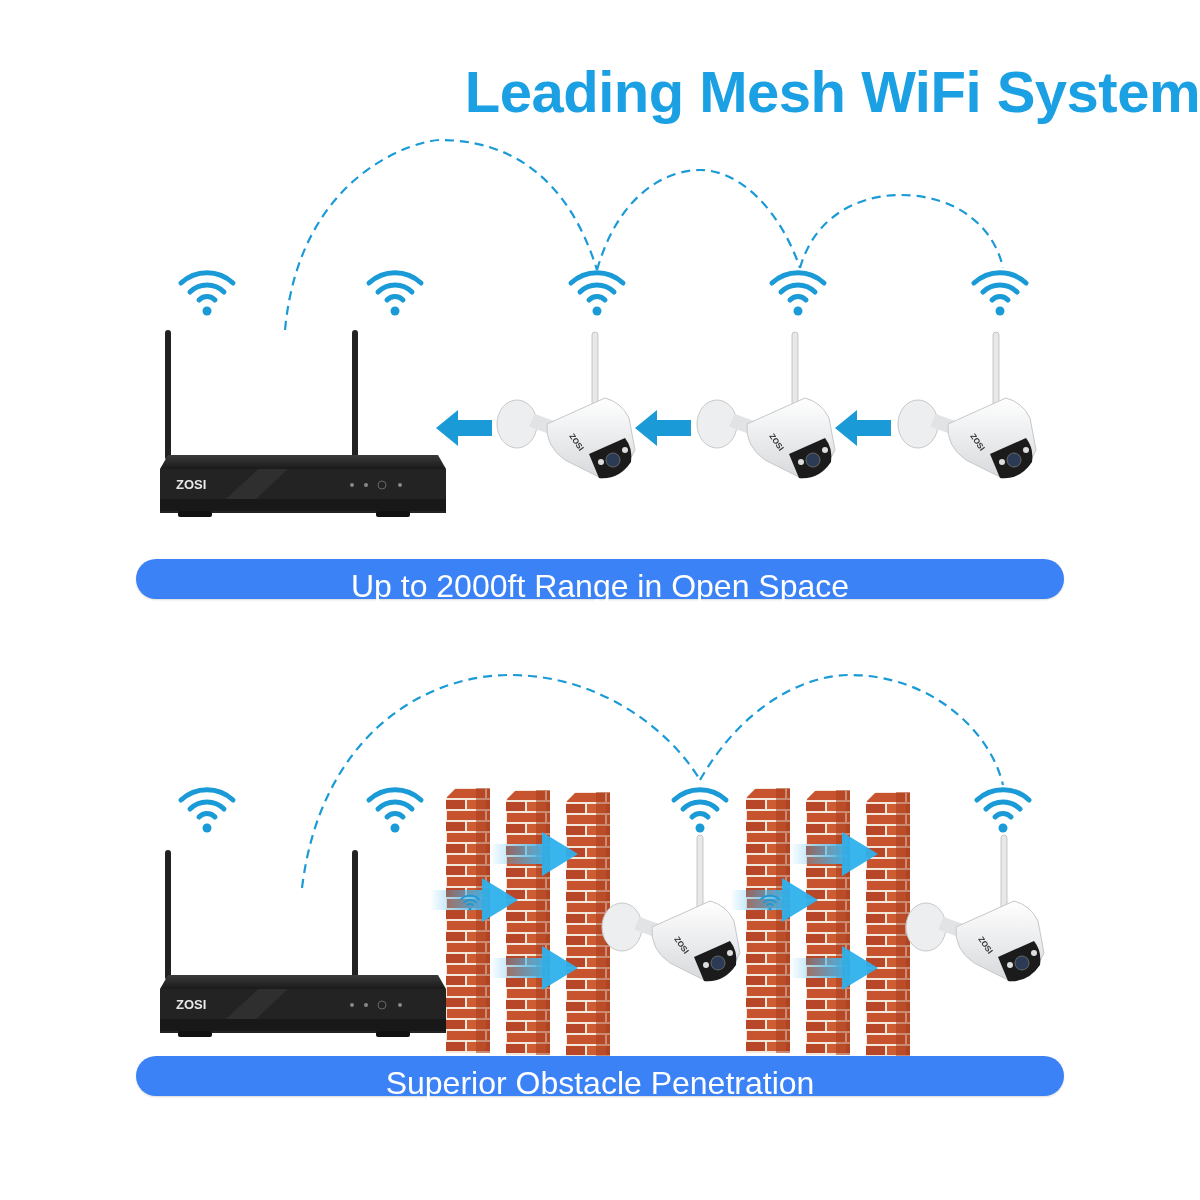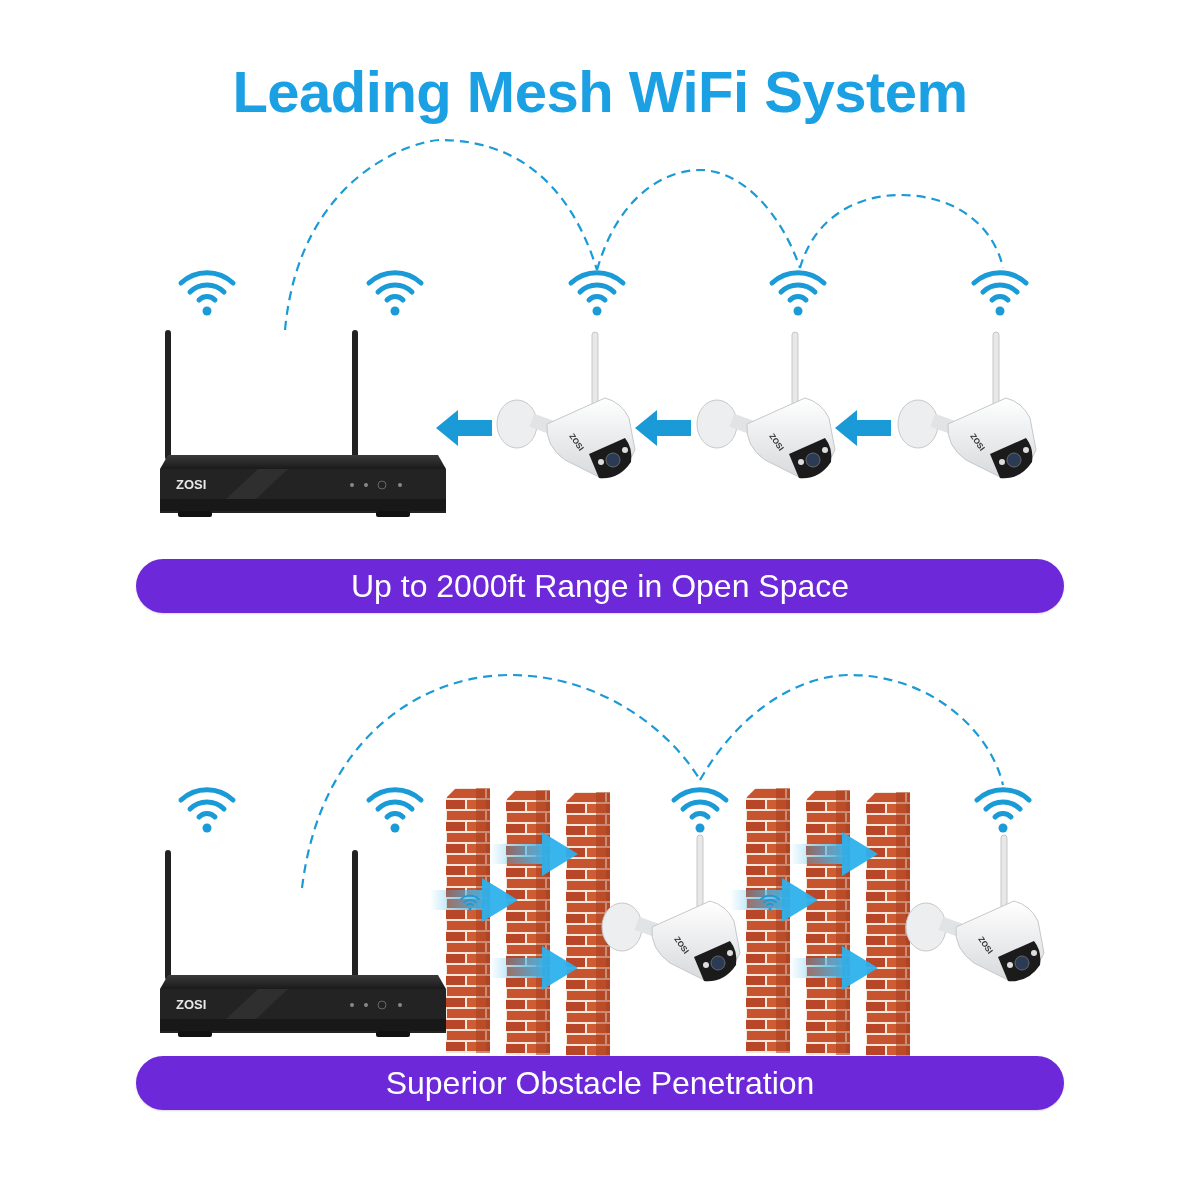--- a/index.html
+++ b/index.html
@@ -1,24 +1,24 @@
 <!DOCTYPE html>
 <html><head>
 <meta charset="utf-8">
 <style>
   html, body { margin: 0; padding: 0; background: #ffffff; }
   body { width: 1200px; height: 1200px; position: relative; overflow: hidden; font-family: "Liberation Sans", sans-serif; }
   .title {
-    position: absolute; left: 0; top: 58px; width: 1200px; text-align: center;
+    position: absolute; left: 0; top: 58px; width: 1200px; text-align: right;
     font-family: "Liberation Sans", sans-serif; font-weight: bold; font-size: 58px;
     color: #1aa0e3; letter-spacing: -0.5px;
   }
   .banner {
-    position: absolute; left: 136px; width: 928px; height: 54px; border-radius: 27px;
-    background: #6d28d9; color: #ffffff; text-align: center; line-height: 54px;
+    position: absolute; left: 136px; width: 928px; height: 40px; border-radius: 27px;
+    background: #3b82f6; color: #ffffff; text-align: center; line-height: 54px;
     font-family: "Liberation Sans", sans-serif; font-size: 32px;
     box-shadow: 0 1px 2px rgba(0,0,0,0.15);
   }
   #banner-1 { top: 559px; }
   #banner-2 { top: 1056px; }
   svg.scene { position: absolute; left: 0; top: 0; }
 </style>
 </head>
 <body>
 

